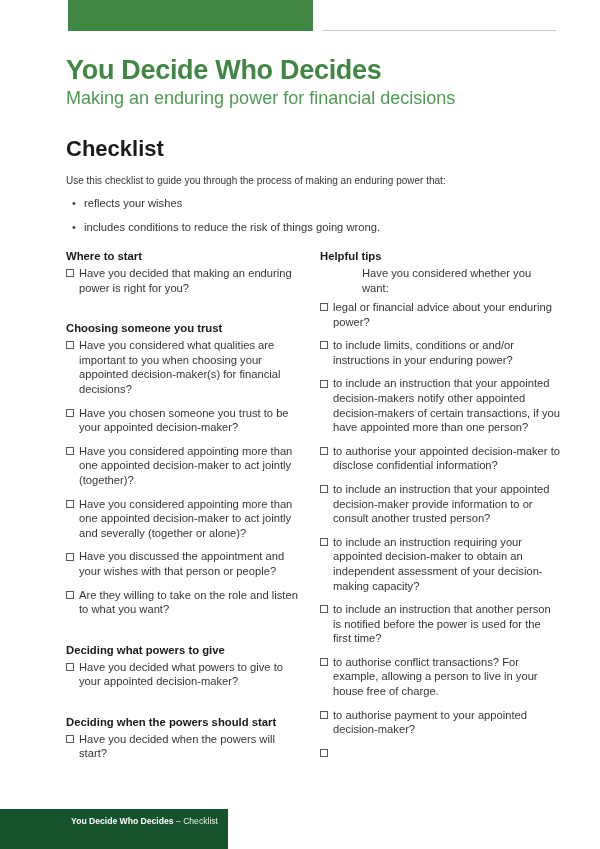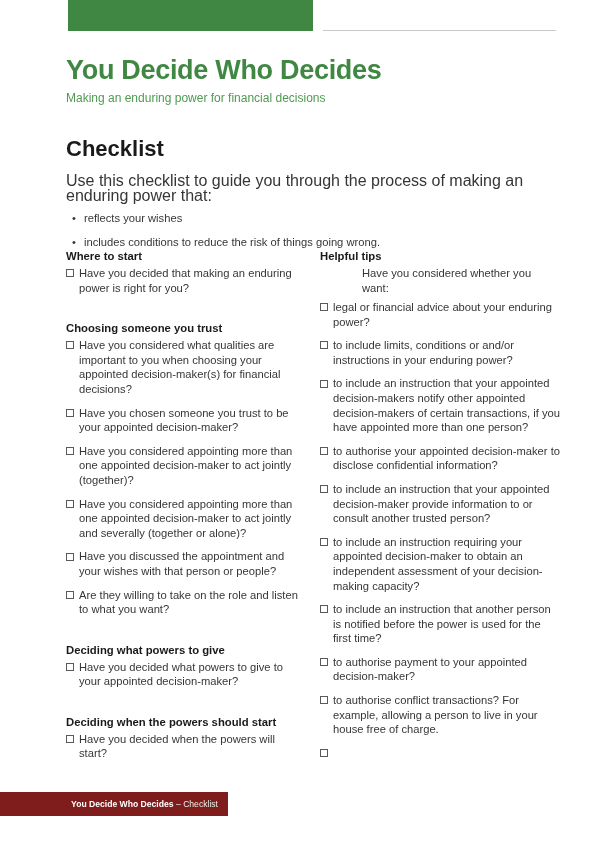--- a/index.html
+++ b/index.html
@@ -50,21 +50,21 @@
   }
   .doc-title {
     font-size: 27px;
     font-weight: bold;
     color: #3f8742;
     letter-spacing: -0.3px;
     line-height: 30px;
     margin: 0;
   }
   .doc-subtitle {
-    font-size: 12px;
+    font-size: 18px;
     font-weight: normal;
     color: #4f9a51;
     line-height: 20px;
     margin: 3px 0 0 0;
   }
 
   
   .page-heading {
     position: absolute;
     left: 66px;
@@ -75,21 +75,21 @@
     line-height: 26px;
     margin: 0;
   }
   .intro {
     position: absolute;
     left: 66px;
     top: 173px;
     width: 478px;
   }
   .intro-lead {
-    font-size: 16px;
+    font-size: 10px;
     line-height: 15px;
     color: #363636;
     margin: 0;
   }
   .intro-bullets {
     margin: 8px 0 0 0;
     padding: 0;
     list-style: none;
   }
   .intro-bullets li {
@@ -160,24 +160,24 @@
     height: 6px;
     border: 1px solid #5a5a5a;
     box-sizing: content-box;
     background: #ffffff;
   }
 
   
   .footer-bar {
     position: absolute;
     left: 0;
-    top: 792px;
+    top: 809px;
     width: 228px;
-    height: 24px;
-    background: #7f1d1d;
+    height: 40px;
+    background: #14532d;
   }
   .footer-text {
     position: absolute;
     right: 10px;
     top: 0;
     height: 24px;
     line-height: 24px;
     font-size: 8.6px;
     color: #ffffff;
     white-space: nowrap;
@@ -295,25 +295,25 @@
       <li>
         <span class="box"></span>
         <span>to include an instruction requiring your appointed decision-maker to obtain an independent assessment of your decision-making capacity?</span>
       </li>
       <li>
         <span class="box"></span>
         <span>to include an instruction that another person is notified before the power is used for the first time?</span>
       </li>
       <li>
         <span class="box"></span>
+        <span>to authorise conflict transactions? For example, allowing a person to live in your house free of charge.</span>
+      </li>
+      <li>
+        <span class="box"></span>
         <span>to authorise payment to your appointed decision-maker?</span>
-      </li>
-      <li>
-        <span class="box"></span>
-        <span>to authorise conflict transactions? For example, allowing a person to live in your house free of charge.</span>
       </li>
       <li>
         <span class="box"></span>
       </li>
     </ul>
 
   </div>
 </div>
 
 <div class="footer-bar">

